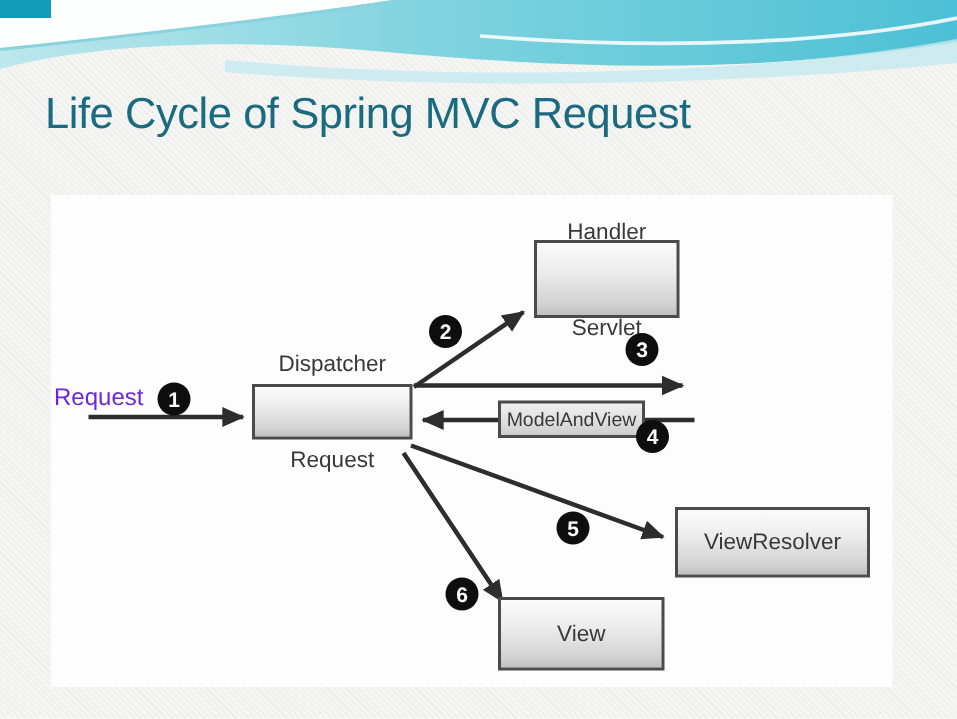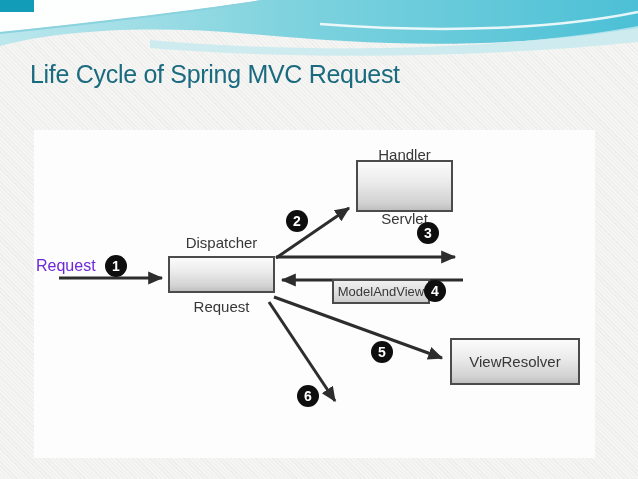--- a/index.html
+++ b/index.html
@@ -5,40 +5,40 @@
   html,body{margin:0;padding:0;}
   body{
     width:638px;height:479px;overflow:hidden;position:relative;
     font-family:"Liberation Sans", sans-serif;
     background-color:#f5f5f3;
     background-image:repeating-linear-gradient(45deg, rgba(170,170,170,.10) 0 1px, transparent 1px 3px);
   }
   .header-wave{position:absolute;left:0;top:0;width:638px;height:62px;z-index:1;}
   .slide-title{
     position:absolute;left:30px;top:60px;z-index:2;margin:0;
-    font-size:25px;font-weight:400;letter-spacing:-0.3px;color:#1a6a80;
+    font-size:29px;font-weight:400;letter-spacing:-0.3px;color:#1a6a80;
     white-space:nowrap;
   }
   .panel{
     position:absolute;left:34px;top:130px;width:561px;height:328px;
     background:#fdfdfd;z-index:2;
   }
   .arrows{position:absolute;left:0;top:0;width:561px;height:328px;z-index:1;}
   .node{
     position:absolute;box-sizing:border-box;z-index:2;
     border:2px solid #4b4b4b;
     background:linear-gradient(180deg,#fbfbfb 0%,#ececec 40%,#d2d2d2 85%,#bfbfbf 100%);
     color:#383838;font-size:15px;line-height:17px;text-align:center;
     display:flex;flex-direction:column;align-items:center;justify-content:center;gap:47px;
   }
   .node-dispatcher{left:134px;top:126px;width:107px;height:37px;}
   .node-handler{left:322px;top:30px;width:97px;height:52px;}
   .node-controller{left:429px;top:115px;width:110px;height:48px;}
   .node-mav{left:298px;top:137px;width:98px;height:25px;font-size:13px;border-width:2px;
-    background:linear-gradient(180deg,#efefef 0%,#dedede 60%,#cccccc 100%);margin-top:12px;}
+    background:linear-gradient(180deg,#efefef 0%,#dedede 60%,#cccccc 100%);}
   .node-viewresolver{left:416px;top:208px;width:130px;height:47px;}
   .node-view{left:298px;top:268px;width:111px;height:49px;}
   .request-label{
     position:absolute;left:2px;top:127px;z-index:2;
     font-size:16px;color:#6d28d9;
   }
   .step-badge{
     position:absolute;width:22px;height:22px;border-radius:50%;z-index:5;
     background:#0e0e0e;color:#ffffff;font-size:14px;font-weight:bold;
     display:flex;align-items:center;justify-content:center;
@@ -103,20 +103,23 @@
 
 
   <div class="node node-mav">
     <span>ModelAndView</span>
   </div>
 
   <div class="node node-viewresolver">
     <span>ViewResolver</span>
   </div>
 
+  <div class="node node-view">
+    <span>View</span>
+  </div>
 
   <div class="step-badge badge-1">1</div>
   <div class="step-badge badge-2">2</div>
   <div class="step-badge badge-3">3</div>
   <div class="step-badge badge-4">4</div>
   <div class="step-badge badge-5">5</div>
   <div class="step-badge badge-6">6</div>
 
 </div>
 

